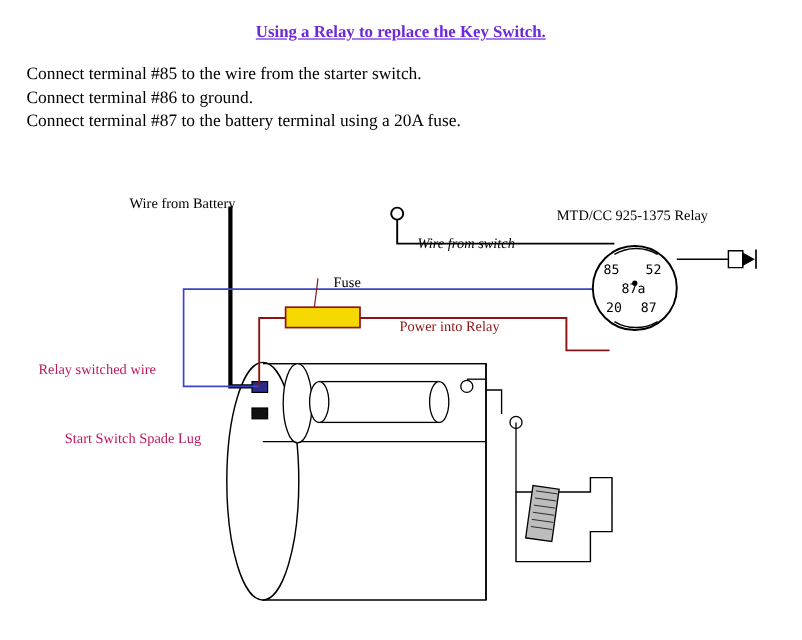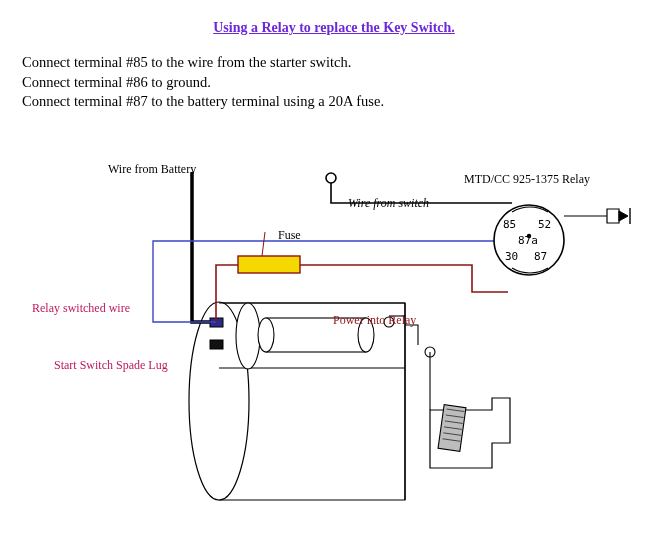--- a/index.html
+++ b/index.html
@@ -136,23 +136,23 @@
     <path d="M 607 209 L 607 223 L 619 223 L 619 209 Z" fill="#ffffff" stroke="#000000" stroke-width="1.2"></path>
     <path d="M 619 211 L 628 216 L 619 221 Z" fill="#000000" stroke="#000000" stroke-width="1"></path>
     <line x1="630" y1="208" x2="630" y2="224" stroke="#000000" stroke-width="1.4"></line>
 
   </svg>
 
   <div class="lbl" style="left:108px; top:162px;">Wire from Battery</div>
   <div class="lbl" style="left:348px; top:196px;font-style:italic;">Wire from switch</div>
   <div class="lbl" style="left:464px; top:172px;">MTD/CC 925-1375 Relay</div>
   <div class="lbl" style="left:266px; top:228px;margin-left:12px;">Fuse</div>
-  <div class="lbl lbl-red" style="left:333px; top:265px;margin-top:48px;">Power into Relay</div>
+  <div class="lbl lbl-red" style="left:333px; top:265px;">Power into Relay</div>
   <div class="lbl lbl-blue" style="left:32px; top:301px;">Relay switched wire</div>
   <div class="lbl lbl-blue" style="left:54px; top:358px;">Start Switch Spade Lug</div>
 
   <div class="lbl lbl-mono" style="left:503px; top:218px;">85</div>
   <div class="lbl lbl-mono" style="left:538px; top:218px;">52</div>
   <div class="lbl lbl-mono" style="left:518px; top:234px;text-align:center;">87a</div>
-  <div class="lbl lbl-mono" style="left:505px; top:250px;">30</div>
+  <div class="lbl lbl-mono" style="left:505px; top:250px;">20</div>
   <div class="lbl lbl-mono" style="left:534px; top:250px;">87</div>
 
 </div>
 
 </body></html>

